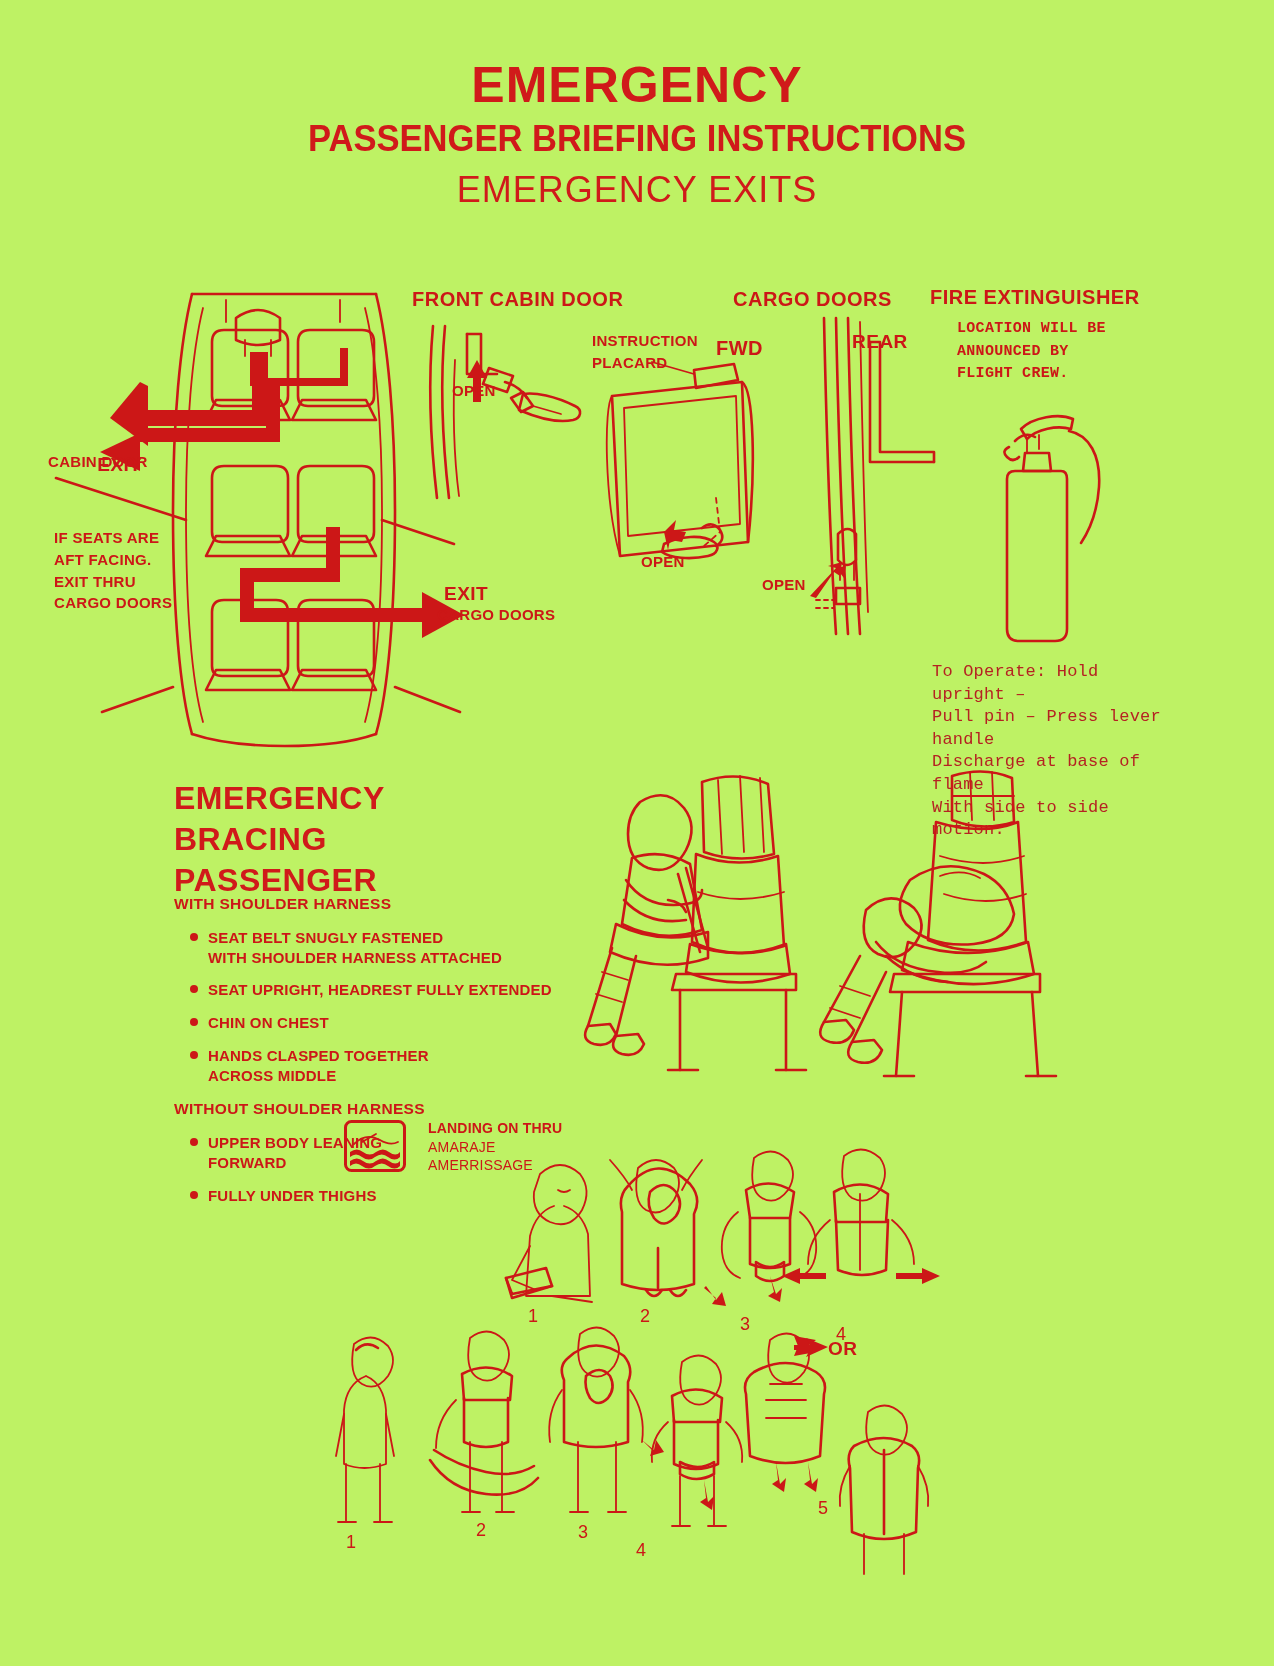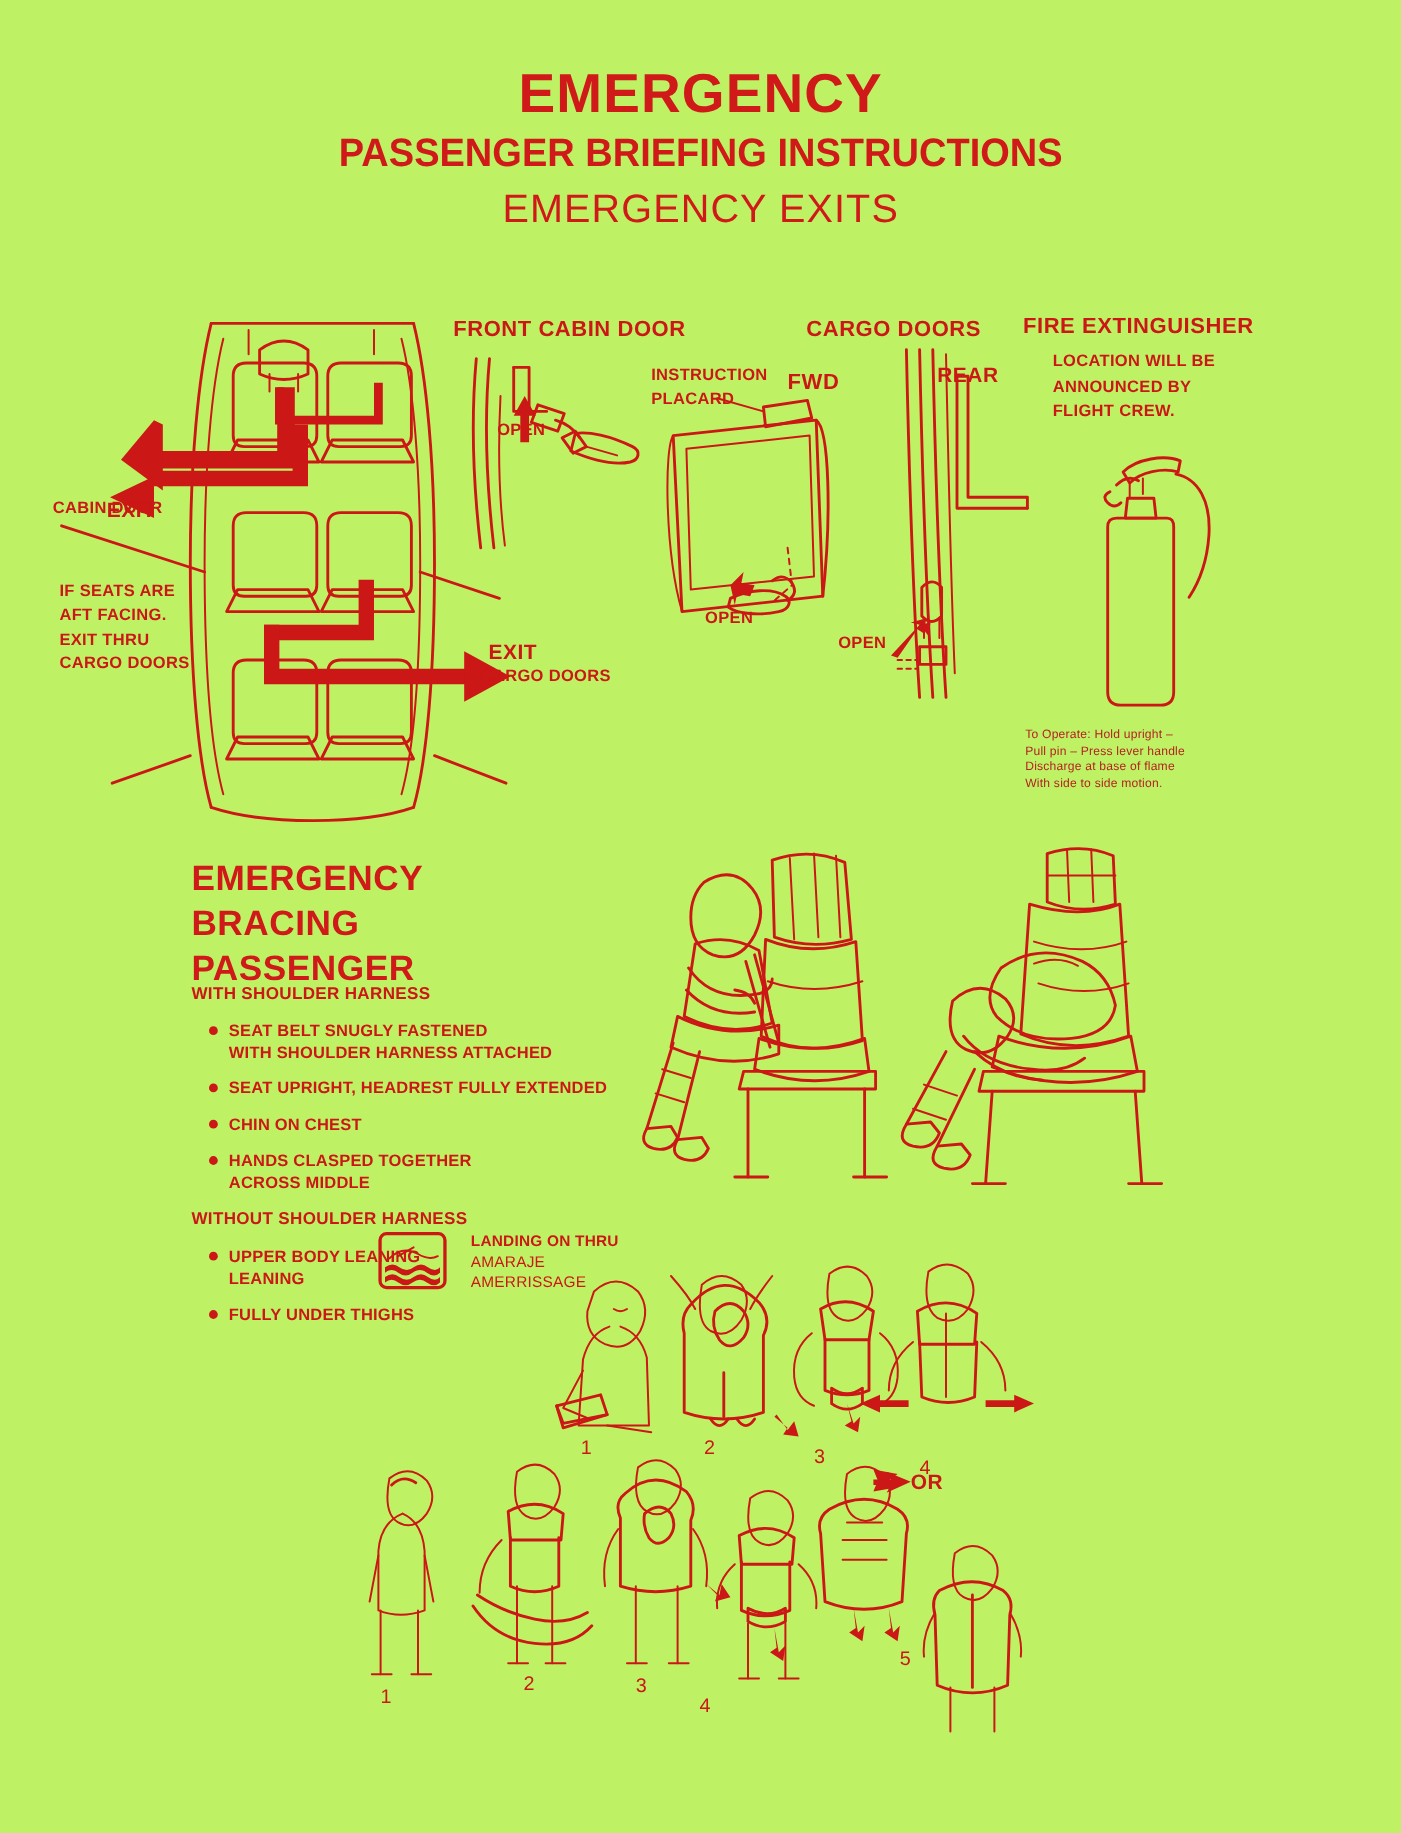--- a/index.html
+++ b/index.html
@@ -12,21 +12,21 @@
   .t1{font-size:50px;font-weight:bold;letter-spacing:1px;color:#d01a1a;line-height:1.08;}
   .t2{font-size:36px;font-weight:bold;letter-spacing:0px;color:#d01a1a;line-height:1.5;
       transform:scaleX(.96);}
   .t3{font-size:36px;font-weight:normal;letter-spacing:1px;color:#d01a1a;line-height:1.35;}
 
   
   .lbl{position:absolute;color:#cc1717;font-weight:bold;line-height:1.18;white-space:pre;}
   .sec-h{font-size:19px;letter-spacing:.5px;font-weight:bold;}
   .sm{font-size:15px;letter-spacing:.3px;}
   .xs{font-size:14px;letter-spacing:.2px;}
-  .serif{font-family:Liberation Sans, sans-serif;font-weight:normal;font-size:11px;
+  .serif{font-family:Liberation Mono, monospace;font-weight:normal;font-size:17px;
          line-height:1.33;color:#b52222;letter-spacing:.2px;}
 
   
   .brace-title{position:absolute;left:174px;top:778px;font-size:32px;font-weight:bold;
                line-height:1.28;letter-spacing:.5px;color:#d01a1a;}
   .brace-body{position:absolute;left:174px;top:892px;width:380px;font-size:15px;
               line-height:1.33;font-weight:bold;letter-spacing:.2px;}
   .grp-h{font-size:15.5px;font-weight:bold;letter-spacing:.3px;margin-top:2px;}
   ul.bl{list-style:none;margin:2px 0 0 0;padding:0 0 0 16px;}
   ul.bl li{position:relative;padding-left:18px;margin:13px 0;}
@@ -175,21 +175,21 @@
     <path class="ln" d="M26 276 l24 0 l0 16 l-24 0 z"></path>
     <path class="ln-t" d="M6 288 l18 0 M6 296 l18 0" stroke-dasharray="4,4"></path>
   </svg>
   <div class="lbl sm" style="left:762px;top:576px;">OPEN</div>
   <svg style="left:806px;top:562px;" width="46" height="40" viewBox="0 0 46 40">
     <path class="fillr" d="M4 34 l26 -28 l-8 -2 l14 -4 l-2 14 l-6 -4 l-18 26 z"></path>
     <path class="fillr" d="M30 6 l10 -2 l-2 12 z"></path>
   </svg>
 
   <div class="lbl sec-h" style="left:930px;top:286px;font-size:20px;">FIRE EXTINGUISHER</div>
-  <div class="lbl sm" style="left:957px;top:318px;line-height:1.5;">LOCATION WILL BE
+  <div class="lbl sm" style="left:957px;top:318px;line-height:1.5;font-family:Liberation Mono, monospace;">LOCATION WILL BE
 ANNOUNCED BY
 FLIGHT CREW.</div>
 
   <svg style="left:985px;top:395px;" width="130" height="270" viewBox="0 0 130 270">
 
     <path class="ln" d="M36 34 C 48 22, 74 18, 88 24 l-2 10 C 72 30, 52 34, 42 44 z"></path>
     <path class="ln" d="M30 46 q10 -10 20 -4"></path>
     <path class="ln-t" d="M42 44 l0 14 M54 40 l0 14"></path>
 
     <path class="ln" d="M24 52 q-8 4 -2 10 q6 6 12 0"></path>
@@ -229,21 +229,21 @@
       </li>
       <li>
         <span>HANDS CLASPED TOGETHER</span>
         <span class="cont">ACROSS MIDDLE</span>
       </li>
     </ul>
     <div class="grp-h" style="">WITHOUT SHOULDER HARNESS</div>
     <ul class="bl">
       <li>
         <span>UPPER BODY LEANING</span>
-        <span class="cont">LEANING</span>
+        <span class="cont">FORWARD</span>
       </li>
       <li>
         <span>FULLY UNDER THIGHS</span>
       </li>
     </ul>
   </div>
 
   <svg style="left:580px;top:762px;" width="290" height="340" viewBox="0 0 290 340">
 
     <path class="ln" d="M122 20 q34 -12 66 2 l6 70 q-36 10 -70 -2 z"></path>

